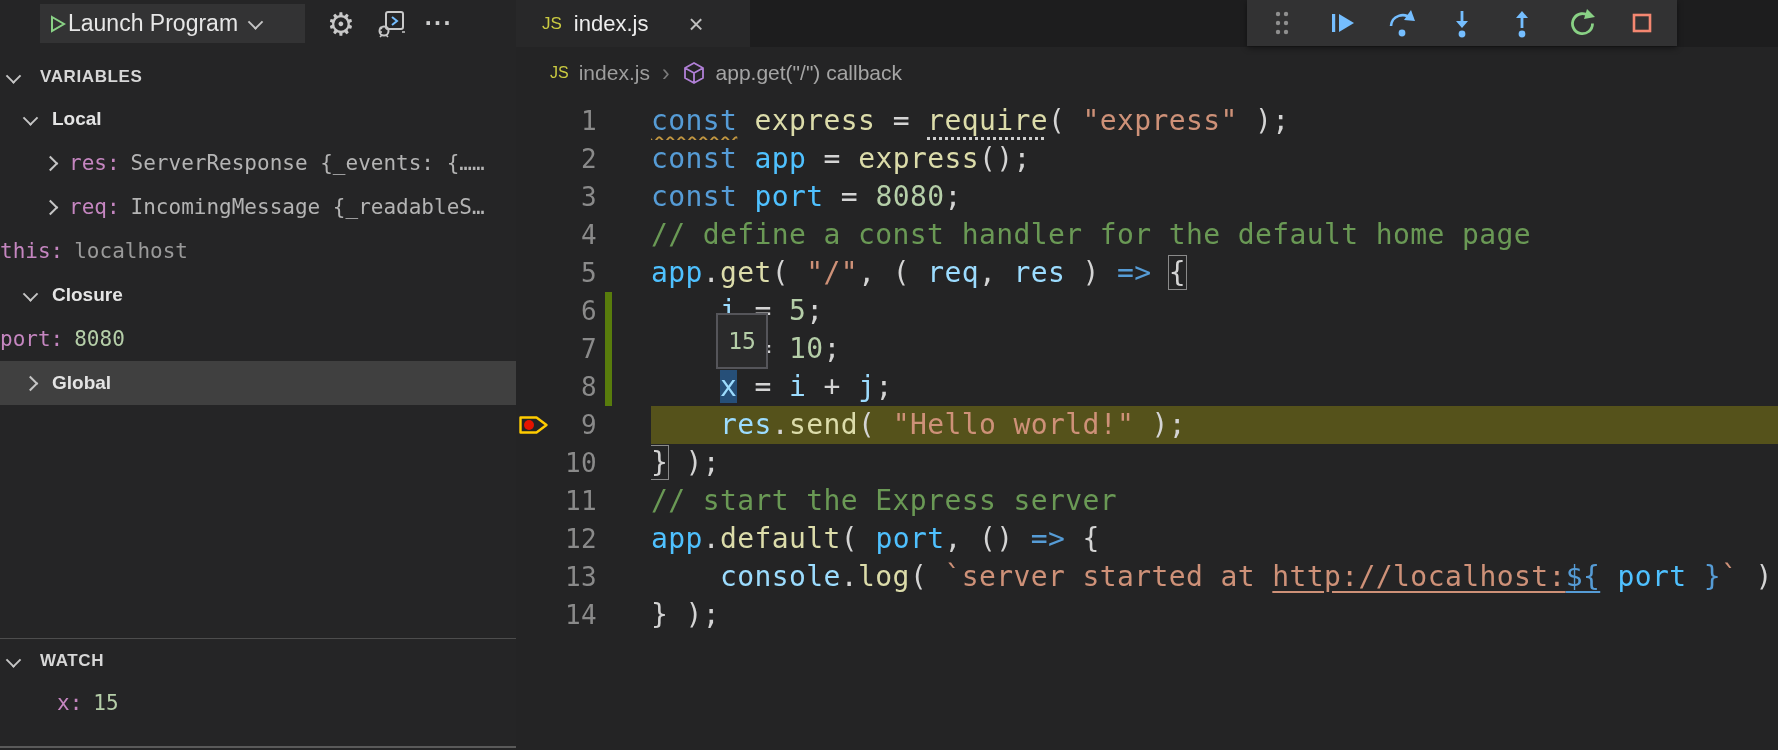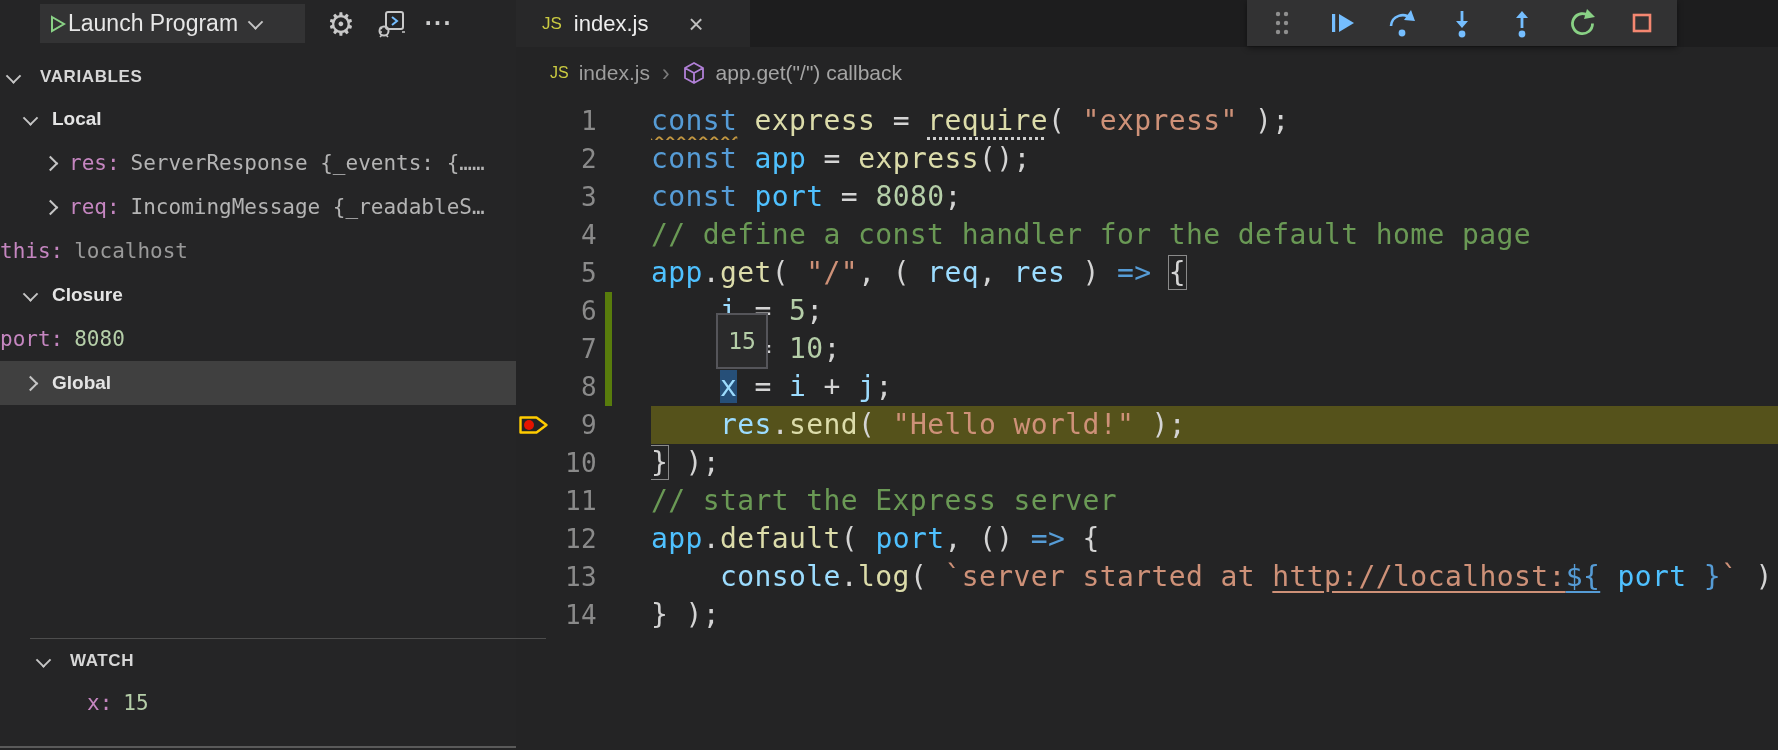--- a/index.html
+++ b/index.html
@@ -29,21 +29,21 @@
   .vrow{display:flex;align-items:center;height:44px;font-family:"DejaVu Sans Mono",monospace;font-size:21px;
         white-space:nowrap;overflow:hidden;cursor:pointer;}
   .vrow .cv{margin-left:45px;margin-right:13px;}
   .vrow.nochev{}
   .vname{color:#c586c0;}
   .vval{margin-left:11px;}
   .vobj{color:#b4b4b4;}
   .vundef{color:#9a9a9a;}
   .vnum{color:#b5cea8;}
 
-  .watch-block{position:absolute;left:0;top:638px;width:516px;padding-left:30px;}
+  .watch-block{position:absolute;left:0;top:638px;width:516px;}
   .watch-sep{height:1px;background:#4d4d4d;width:516px;}
   .watch-block .sechdr{margin-top:2px;}
   .watch-row{padding-left:57px;}
   .side-bottomline{position:absolute;left:0;top:746px;width:516px;height:2px;background:#5a5a5a;}
 
   
   .editor{position:absolute;left:516px;top:0;width:1262px;height:750px;background:#242425;z-index:1;}
   .tabbar{height:47px;background:#1d1d1e;display:flex;}
   .tab{width:234px;height:47px;background:#282829;display:flex;align-items:center;cursor:pointer;}
   .jsbadge{color:#cbcb41;font-weight:normal;font-size:17px;margin-left:26px;flex:none;}

